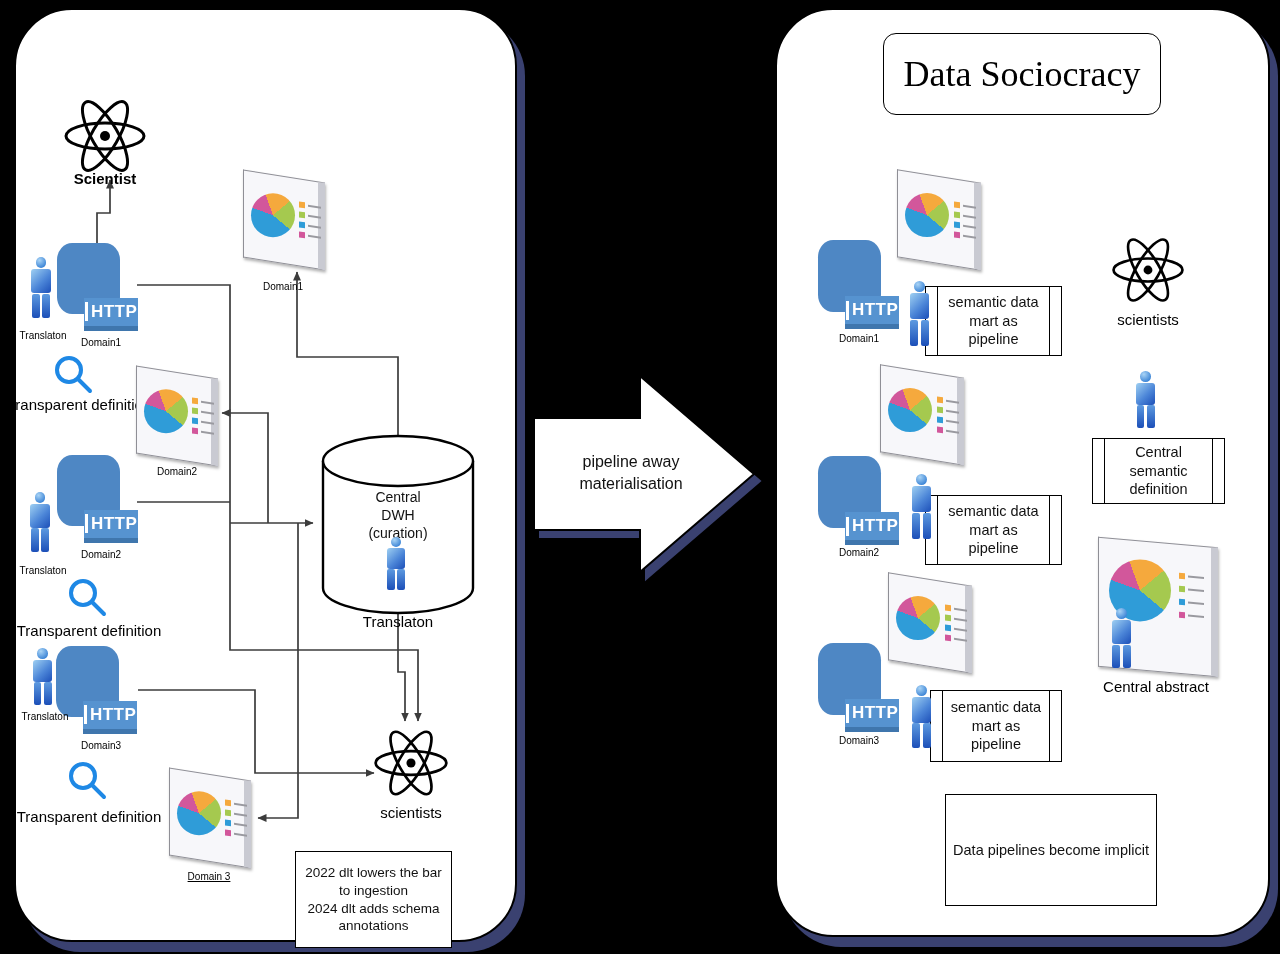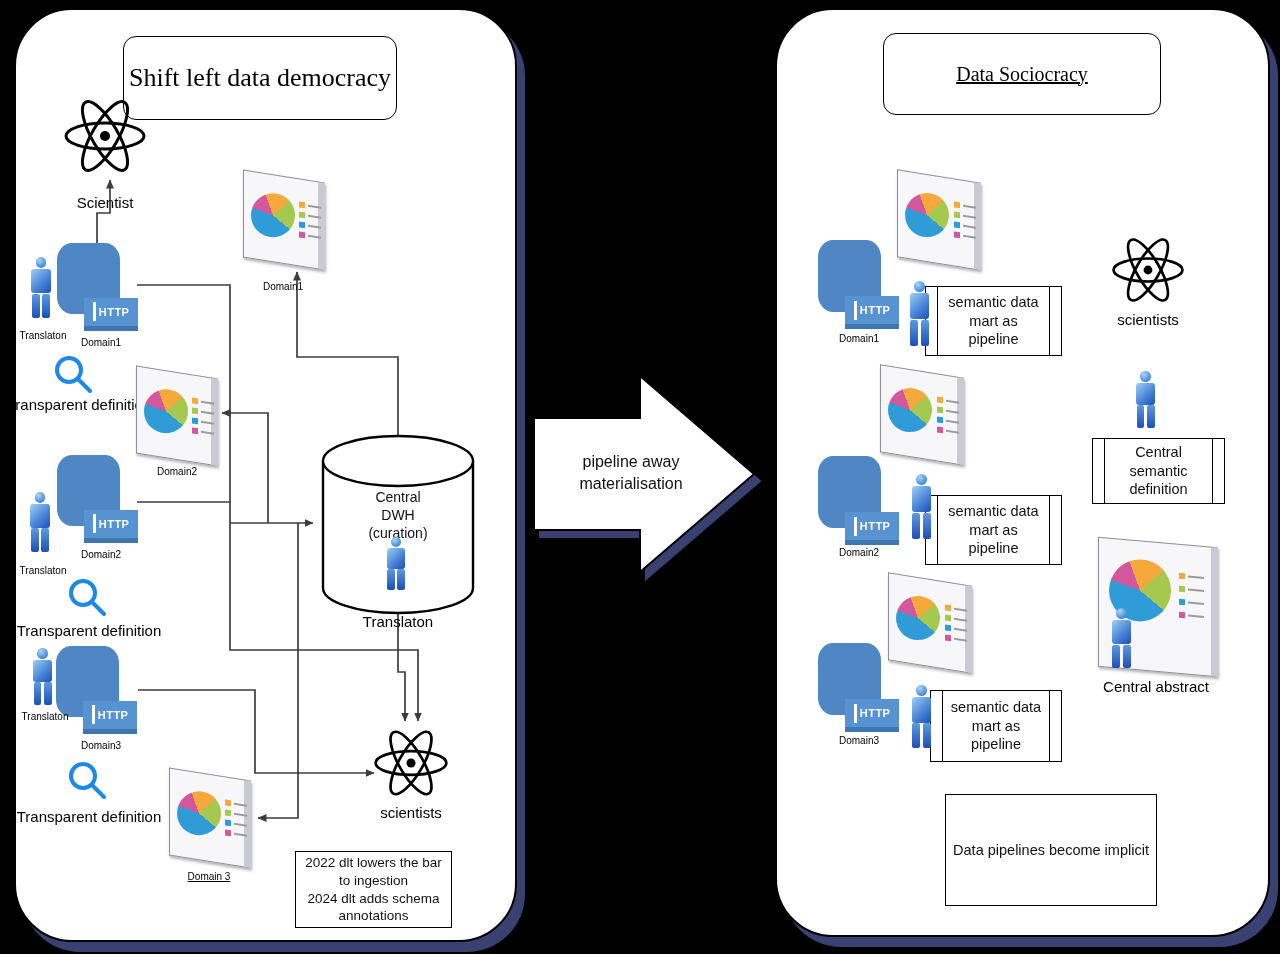--- a/index.html
+++ b/index.html
@@ -13,21 +13,21 @@
   .title-box{position:absolute;background:#fff;border:1.7px solid #000;border-radius:13px;
              display:flex;align-items:center;justify-content:center;text-align:center;
              font-family:"Liberation Serif",serif;color:#000;}
 
   
   .http{position:absolute;}
   .http .sq{position:absolute;left:0;top:0;width:77%;height:82%;background:#4e87c4;border-radius:24%;}
   .http .tab{position:absolute;left:33%;top:64%;width:66%;height:32%;background:#5693d0;
              border-bottom:5px solid #3f76ad;display:flex;align-items:center;justify-content:center;}
   .http .bar{width:3px;height:68%;background:#fff;margin-right:3px;}
-  .http .tab span{color:#fff;font-weight:bold;font-size:11px;letter-spacing:.5px;}
+  .http .tab span{color:#fff;font-weight:bold;font-size:17px;letter-spacing:.5px;}
 
   
   .person{position:absolute;display:flex;flex-direction:column;align-items:center;}
   .person .head{width:42%;aspect-ratio:1/1;border-radius:50%;
                 background:radial-gradient(circle at 35% 30%,#a9d4f6,#3d85d6 75%);}
   .person .torso{width:74%;height:36%;margin-top:4%;border-radius:3px;
                  background:linear-gradient(135deg,#9fd0f2 0%,#4c86d8 55%,#1c4fb8 100%);}
   .person .legs{display:flex;gap:12%;width:72%;height:36%;margin-top:2%;}
   .person .legs div{flex:1;background:linear-gradient(180deg,#5d9ae0,#1c4fb8);border-radius:2px;}
 
@@ -96,35 +96,32 @@
       <path d="M137,502 L230,502"></path>
       <path d="M230,523 L313,523" marker-end="url(#ah)"></path>
       <path d="M398,436 L398,357 L297,357 L297,272" marker-end="url(#ah)"></path>
       <path d="M268,523 L268,413 L222,413" marker-end="url(#ah)"></path>
       <path d="M298,523 L298,818 L258,818" marker-end="url(#ah)"></path>
       <path d="M398,612 L398,672 L405,672 L405,721" marker-end="url(#ah)"></path>
       <path d="M138,690 L255,690 L255,773 L374,773" marker-end="url(#ah)"></path>
     </g>
   </svg>
 
-  <div class="title-box" style="left:123px;top:36px;width:272px;height:82px;font-size:26px;line-height:1.35;">
-    <span>Shift left data democracy</span>
-  </div>
 
   <div class="atom abs" style="left:62px;top:100px;width:86px;height:72px;">
     <svg viewBox="0 0 86 72">
       <g fill="none" stroke="#000" stroke-width="3">
         <ellipse cx="43" cy="36" rx="39" ry="13"></ellipse>
         <ellipse cx="43" cy="36" rx="39" ry="13" transform="rotate(60 43 36)"></ellipse>
         <ellipse cx="43" cy="36" rx="39" ry="13" transform="rotate(120 43 36)"></ellipse>
       </g>
       <circle cx="43" cy="36" r="5" fill="#000"></circle>
     </svg>
   </div>
-  <div class="lbl s15" style="left:62px;top:194px;width:86px;">
+  <div class="lbl s15" style="left:62px;top:170px;width:86px;font-weight:bold;">
     <span>Scientist</span>
   </div>
 
   <div class="board" style="left:243px;top:176px;width:74px;height:86px;">
     <div class="pie" style="left:7px;top:18px;width:44px;height:44px;"></div>
     <div class="legend" style="left:55px;top:22px;">
       <span class="lg">
           <i style="background:#f5a93d"></i>
           <s></s>
         </span>
@@ -317,35 +314,35 @@
         <ellipse cx="43" cy="36" rx="39" ry="13" transform="rotate(60 43 36)"></ellipse>
         <ellipse cx="43" cy="36" rx="39" ry="13" transform="rotate(120 43 36)"></ellipse>
       </g>
       <circle cx="43" cy="36" r="5" fill="#000"></circle>
     </svg>
   </div>
   <div class="lbl s15" style="left:368px;top:804px;width:86px;">
     <span>scientists</span>
   </div>
 
-  <div class="note" style="left:295px;top:851px;width:157px;height:77px;padding:2px 4px;">
+  <div class="note" style="left:295px;top:851px;width:157px;height:97px;padding:2px 4px;">
     <span>2022 dlt lowers the bar to ingestion</span>
     <span>2024 dlt adds schema annotations</span>
   </div>
 
   <div id="big-arrow" class="abs" style="left:530px;top:372px;width:232px;height:208px;">
     <svg viewBox="0 0 232 208" width="232" height="208">
       <polygon points="4,46 110,46 110,4 224,102 110,200 110,158 4,158" fill="#fff" stroke="#000" stroke-width="2"></polygon>
     </svg>
   </div>
   <div id="arrow-label" style="left:551px;top:451px;width:160px;">
     <span>pipeline away materialisation</span>
   </div>
 
-  <div class="title-box" style="left:883px;top:33px;width:276px;height:80px;font-size:20px;text-decoration:underline;">
+  <div class="title-box" style="left:883px;top:33px;width:276px;height:80px;font-size:36px;">
     <span>Data Sociocracy</span>
   </div>
 
   <div class="board" style="left:897px;top:176px;width:76px;height:86px;">
     <div class="pie" style="left:7px;top:18px;width:44px;height:44px;"></div>
     <div class="legend" style="left:56px;top:22px;">
       <span class="lg">
           <i style="background:#f5a93d"></i>
           <s></s>
         </span>

